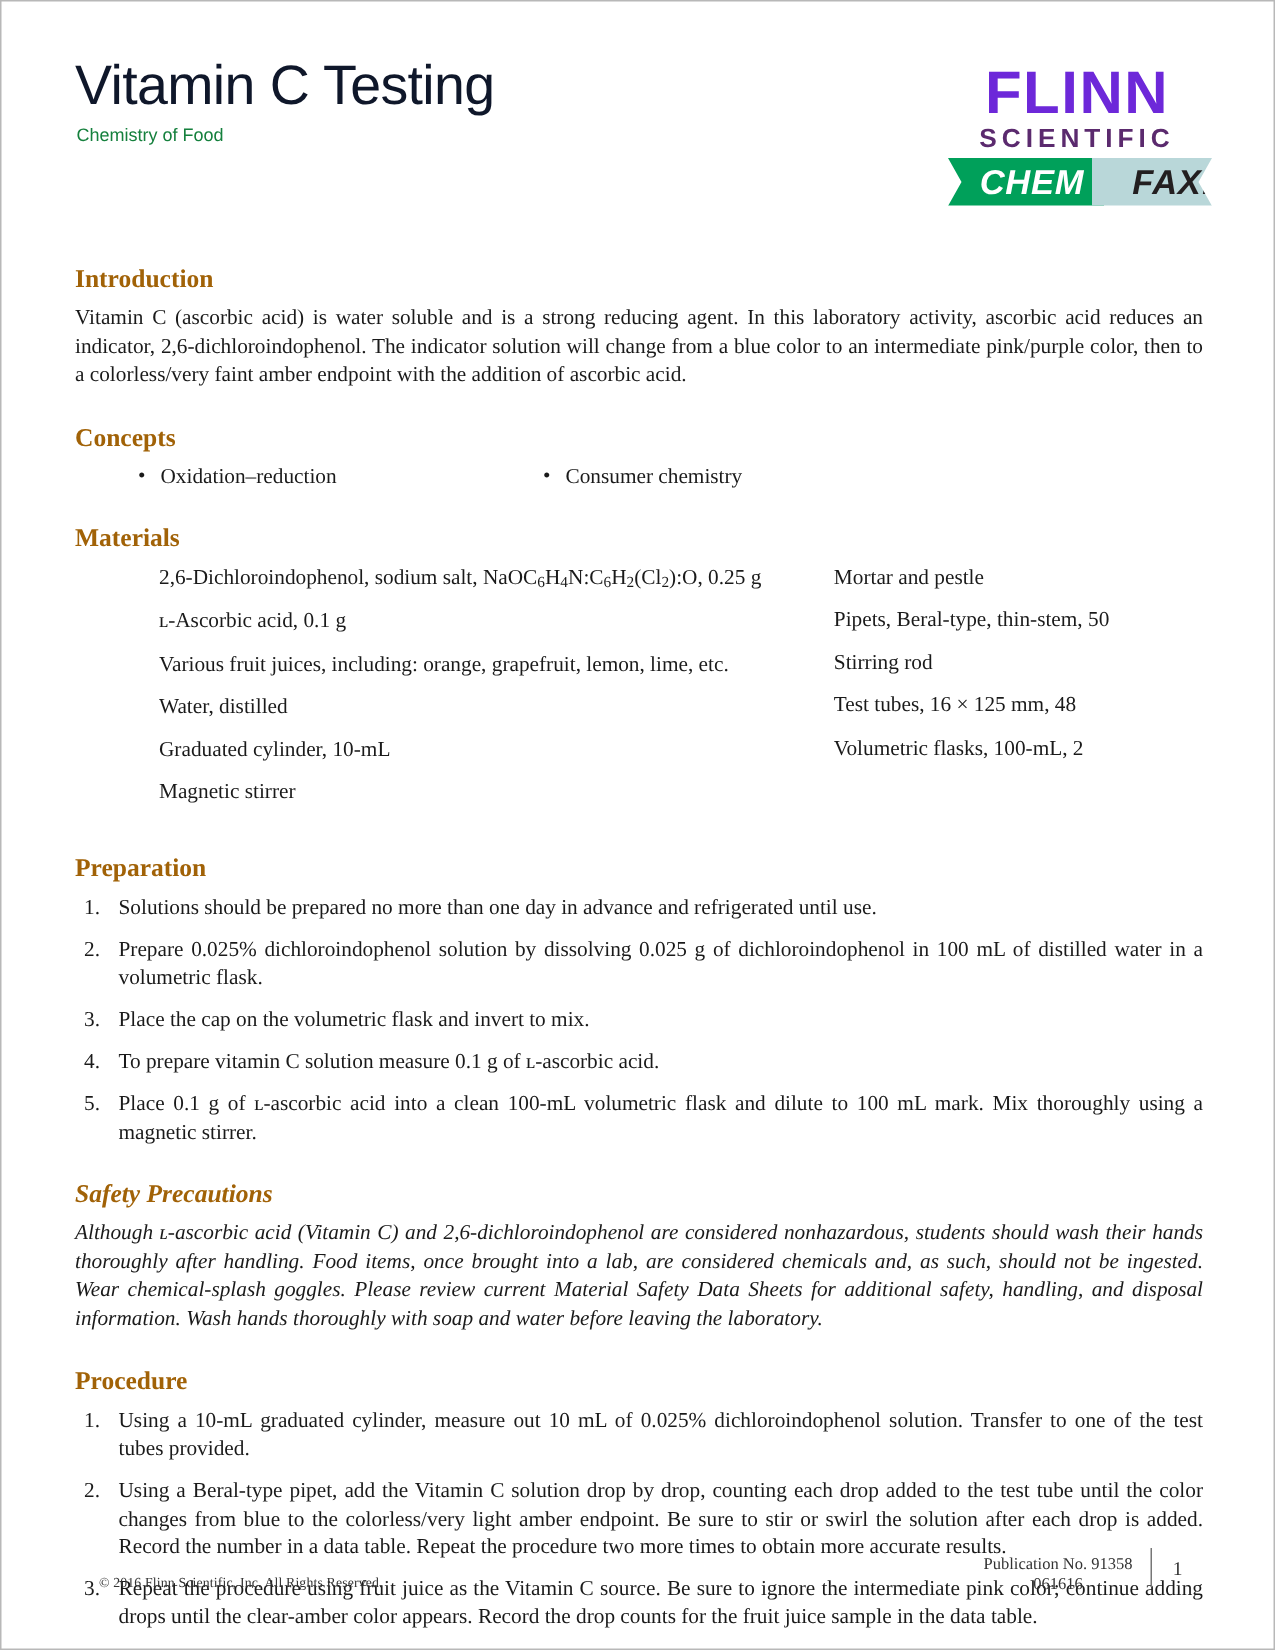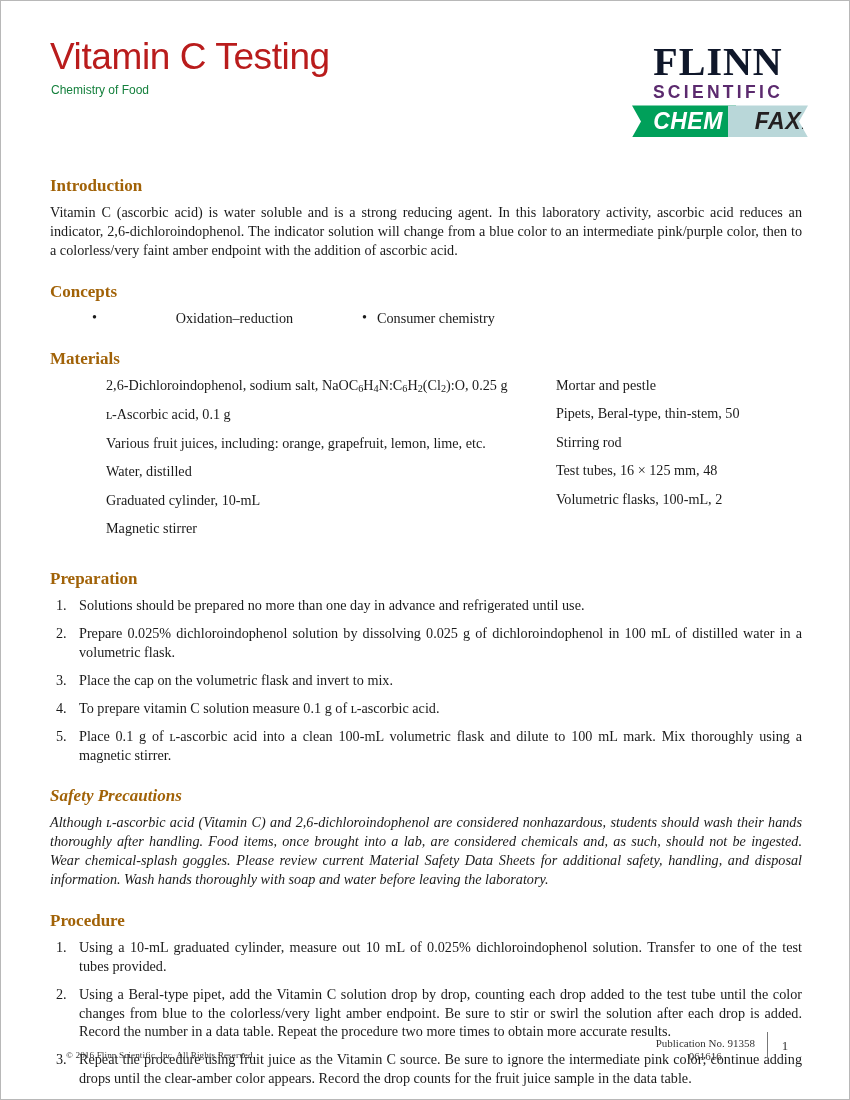--- a/index.html
+++ b/index.html
@@ -35,45 +35,45 @@
     position: relative;
     height: 112px;
   }
   .doc-title {
     font-family: "Liberation Sans", "DejaVu Sans", sans-serif;
     font-size: 37px;
     font-weight: 400;
     letter-spacing: -0.4px;
     line-height: 1.05;
     margin: 0;
-    color: #b91c1c;
+    color: #0f172a;
   }
   .doc-subtitle {
     font-family: "Liberation Sans", "DejaVu Sans", sans-serif;
     font-size: 12px;
     font-weight: 400;
     margin: 6px 0 0 1px;
     color: #15803d;
   }
 
   
   .logo {
     position: absolute;
     right: -2px;
     top: 5px;
     width: 172px;
     text-align: center;
   }
   .logo-flinn {
-    font-family: Liberation Serif, serif;
+    font-family: Liberation Sans, sans-serif;
     font-weight: 700;
     font-size: 40px;
     letter-spacing: 1px;
     line-height: 0.95;
-    color: #0f172a;
+    color: #6d28d9;
   }
   .logo-scientific {
     font-family: "Liberation Sans", "DejaVu Sans", sans-serif;
     font-weight: 700;
     font-size: 17.5px;
     letter-spacing: 3.3px;
     line-height: 1.05;
     margin-top: 2px;
     color: #5b2a6e;
   }
@@ -153,21 +153,21 @@
     line-height: 1.3;
     position: relative;
     padding-left: 15px;
   }
   .concept-item::before {
     content: "\2022";
     position: absolute;
     left: 0;
     top: -1px;
   }
-  .concept-col-1 { width: 255px; text-align: center; }
+  .concept-col-1 { width: 255px; }
 
   
   .materials-grid {
     display: flex;
     margin-left: 56px;
     margin-top: 2px;
   }
   .mat-col { }
   .mat-col-1 { width: 457px; }
   .mat-col-2 { width: 250px; }

